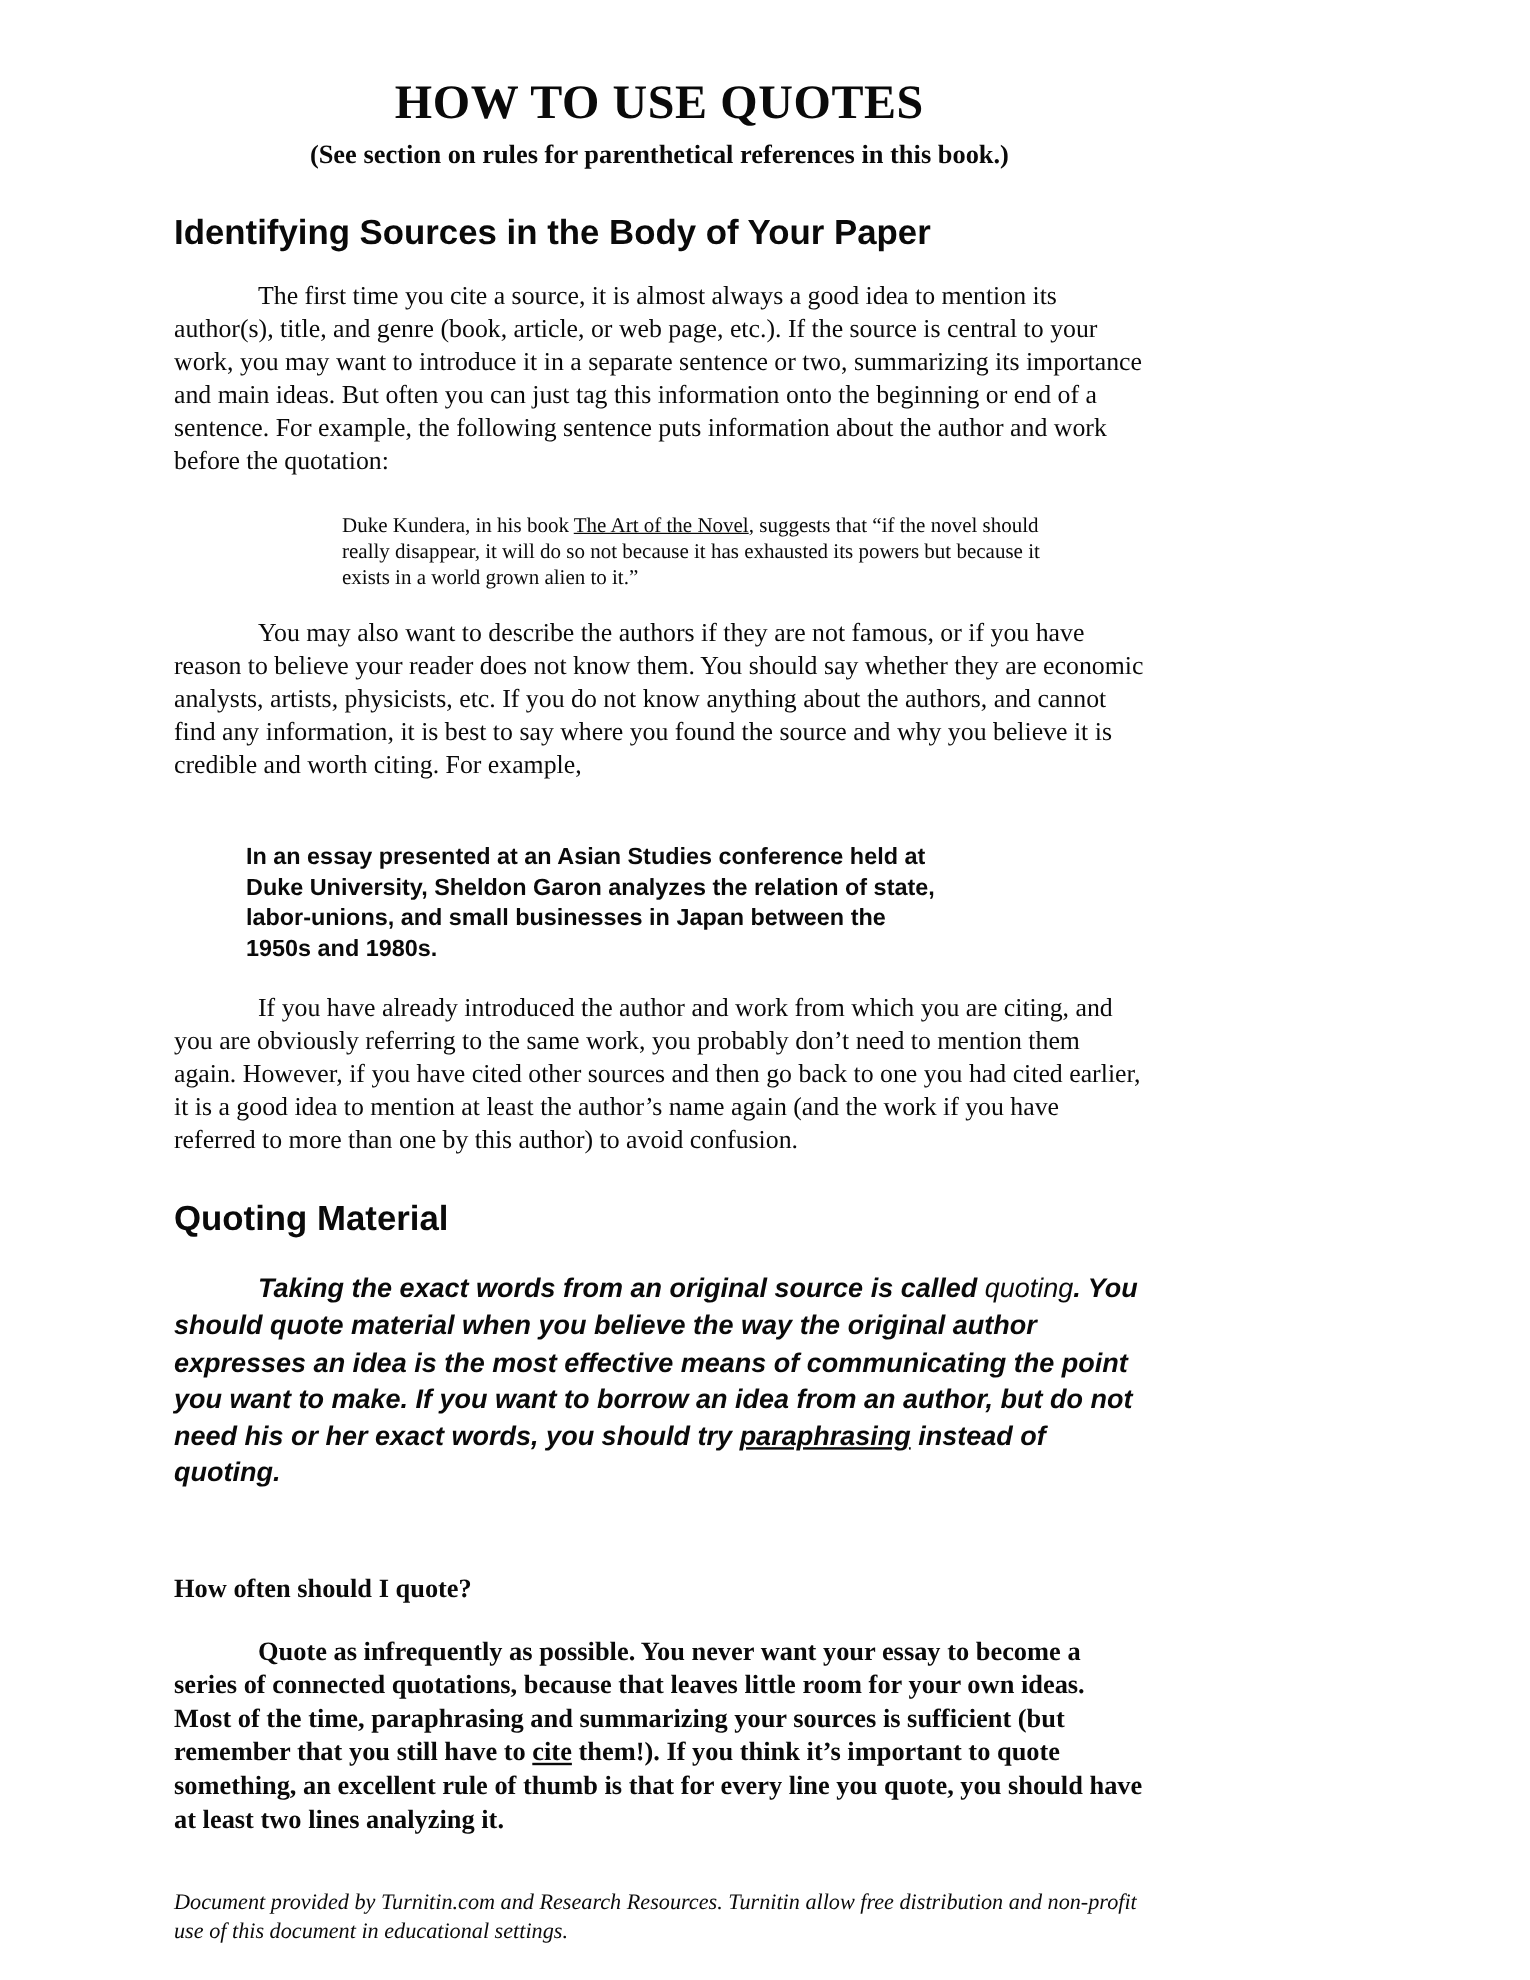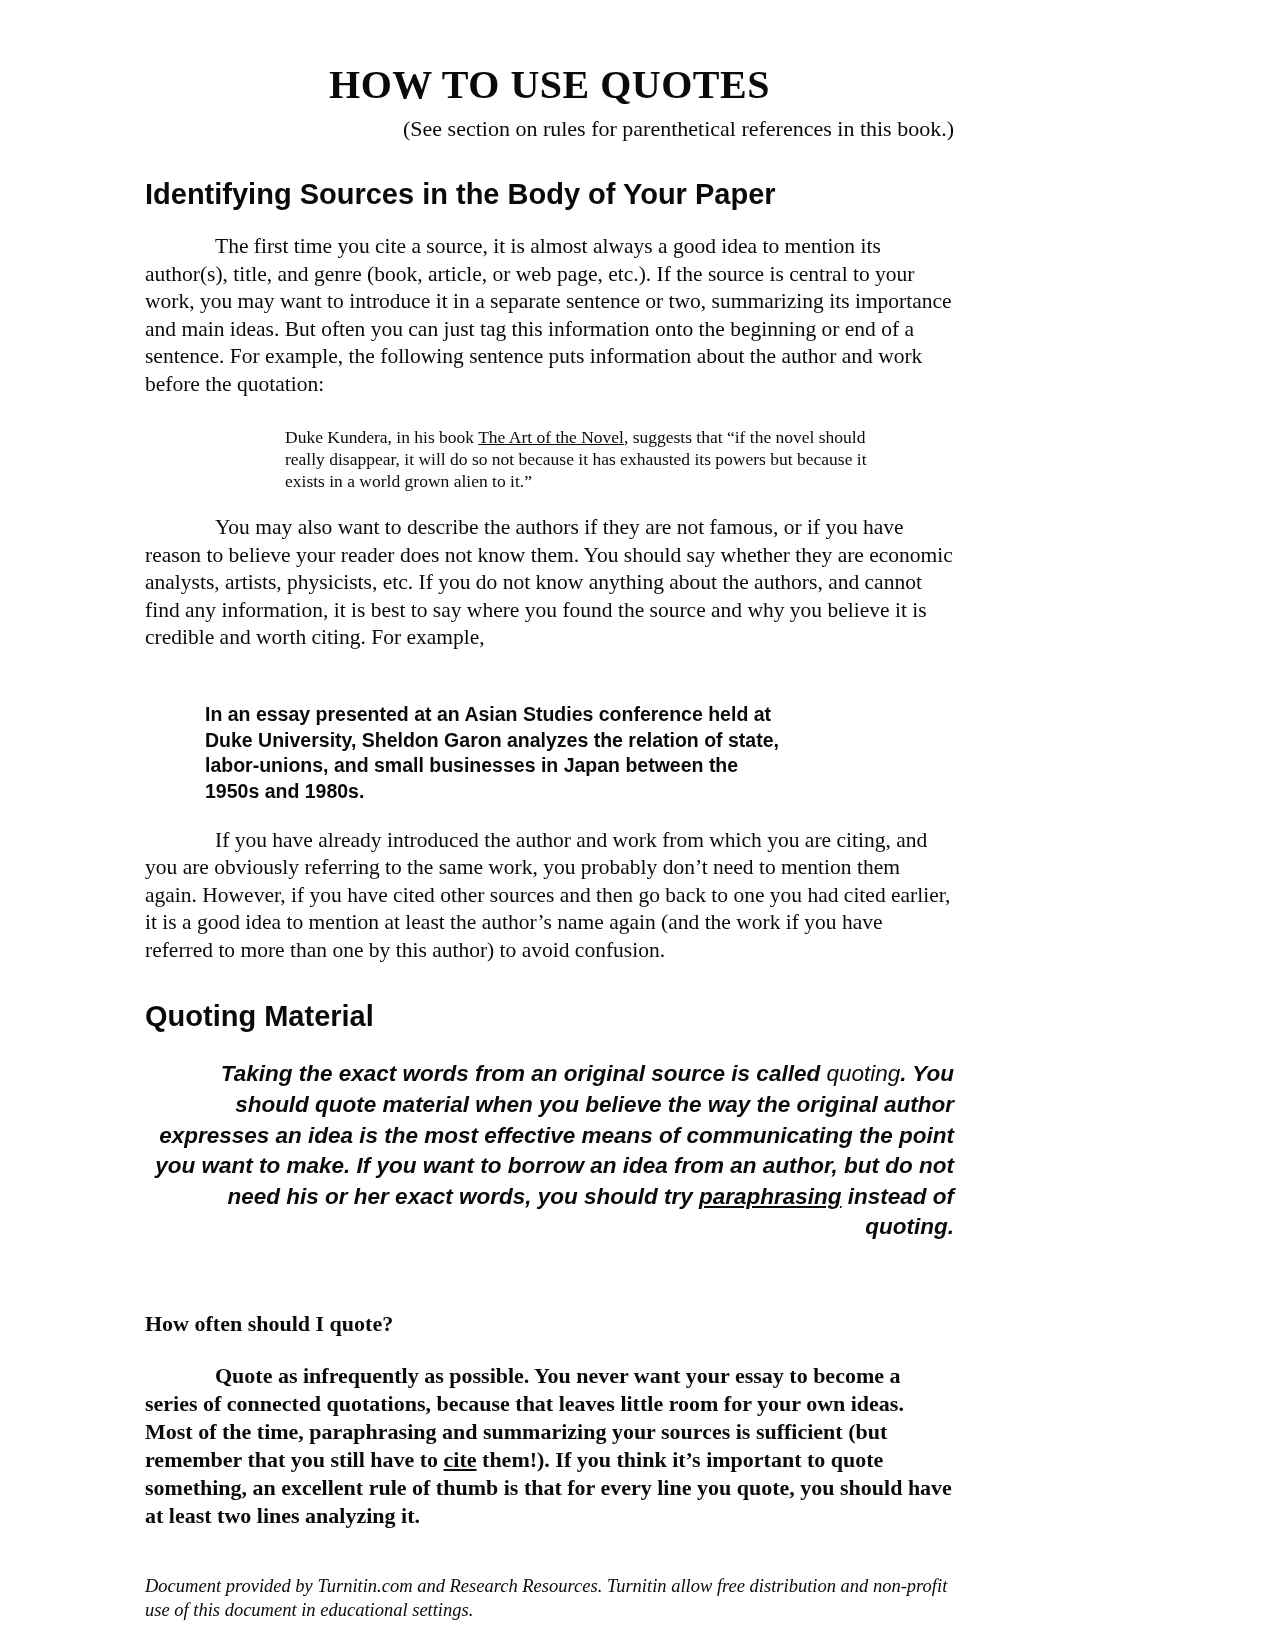--- a/index.html
+++ b/index.html
@@ -18,23 +18,24 @@
     background: #ffffff;
   }
   .title {
     text-align: center;
     font-weight: bold;
     font-size: 40px;
     line-height: 1.15;
     letter-spacing: 0.5px;
   }
   .subtitle {
-    text-align: right;
+    text-align: center;
     font-size: 22px;
     margin-top: 8px;
+    font-weight: bold;
   }
   .heading-sans {
     font-family: "Liberation Sans", sans-serif;
     font-weight: bold;
     font-size: 29px;
     margin-top: 36px;
   }
   p.body-para {
     font-size: 21.5px;
     line-height: 1.28;
@@ -56,21 +57,20 @@
     width: 575px;
   }
   .intro-bold-italic {
     font-family: "Liberation Sans", sans-serif;
     font-weight: bold;
     font-style: italic;
     font-size: 22.5px;
     line-height: 1.36;
     margin-top: 26px;
     text-indent: 70px;
-    text-align: right;
   }
   .intro-bold-italic .light { font-weight: normal; }
   .subheading-serif {
     font-weight: bold;
     font-size: 22px;
     margin-top: 68px;
   }
   .bold-para {
     font-weight: bold;
     font-size: 22px;

